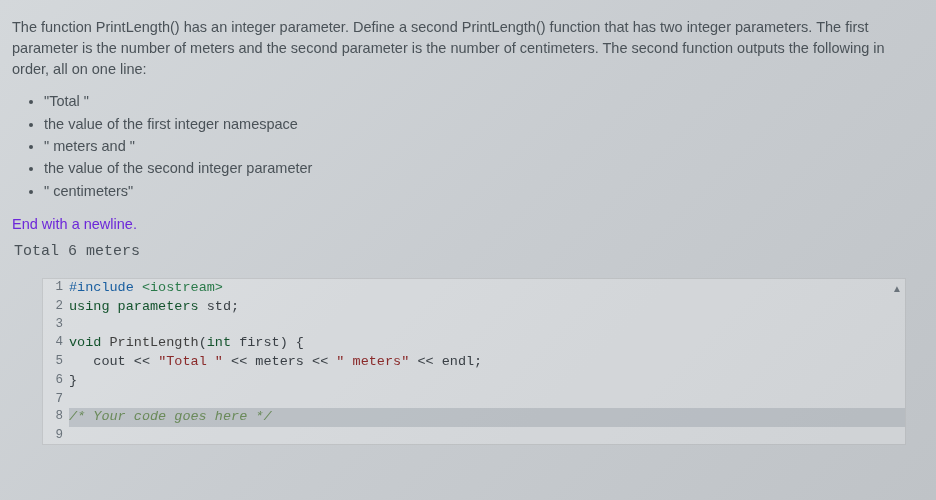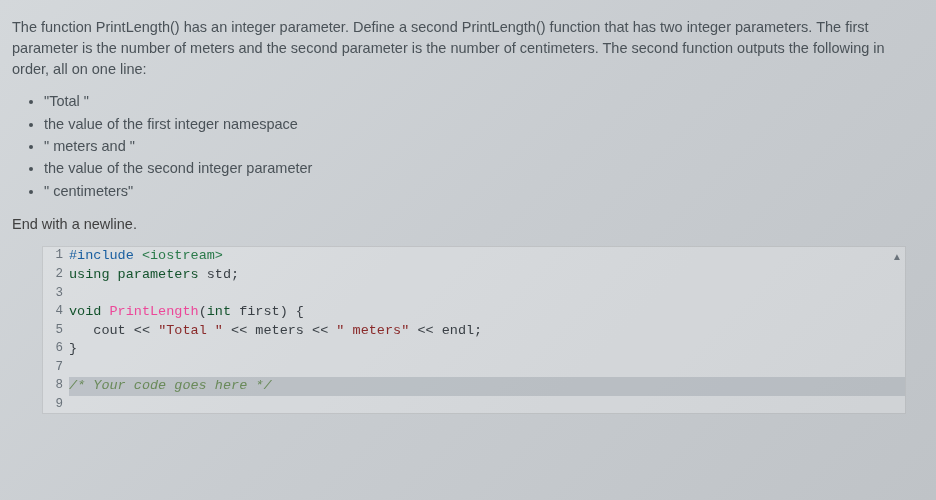--- a/index.html
+++ b/index.html
@@ -25,21 +25,21 @@
       padding-left: 32px;
       margin: 10px 0 14px 0;
     }
     .bullet-list li {
       font-size: 14.5px;
       color: #4a5258;
       line-height: 1.55;
     }
     .end-note {
       font-size: 14.5px;
-      color: #404040;
+      color: #6d28d9;
       margin: 10px 0 8px 0;
     }
     .example-line {
       font-size: 14.5px;
       color: #4a5258;
       margin: 8px 0 12px 0;
     }
     .output-block {
       font-family: "Courier New", monospace;
       font-size: 15px;
@@ -76,21 +76,21 @@
       flex: 1;
     }
     .code-row.highlighted .code-text {
       background: rgba(120,130,140,0.28);
     }
     .kw-blue { color: #1a5fa0; }
     .kw-purple { color: #14532d; }
     .kw-green { color: #2a7a4a; }
     .kw-str { color: #8a2a2a; }
     .kw-comment { color: #6a8a5a; font-style: italic; }
-    .kw-func { color: #ec4899; }
+    .kw-func { color: #404040; }
     .scroll-indicator {
       position: absolute;
       right: 3px;
       top: 4px;
       width: 10px;
       height: 10px;
       color: #6a737b;
       font-size: 10px;
     }
   </style>
@@ -104,20 +104,21 @@
     <li>"Total "</li>
     <li>the value of the first integer namespace</li>
     <li>" meters and "</li>
     <li>the value of the second integer parameter</li>
     <li>" centimeters"</li>
   </ul>
 
   <p class="end-note">End with a newline.</p>
 
   <div class="output-block">
+    <div>Total 6 meters</div>
   </div>
 
   <div class="code-editor">
     <div class="scroll-indicator">▲</div>
     <div class="code-rows" id="code-rows">
         <div class="code-row">
           <div class="gutter">1</div>
           <div class="code-text"><span class="kw-blue">#include </span><span class="kw-green">&lt;iostream&gt;</span></div>
         </div>
         <div class="code-row">

